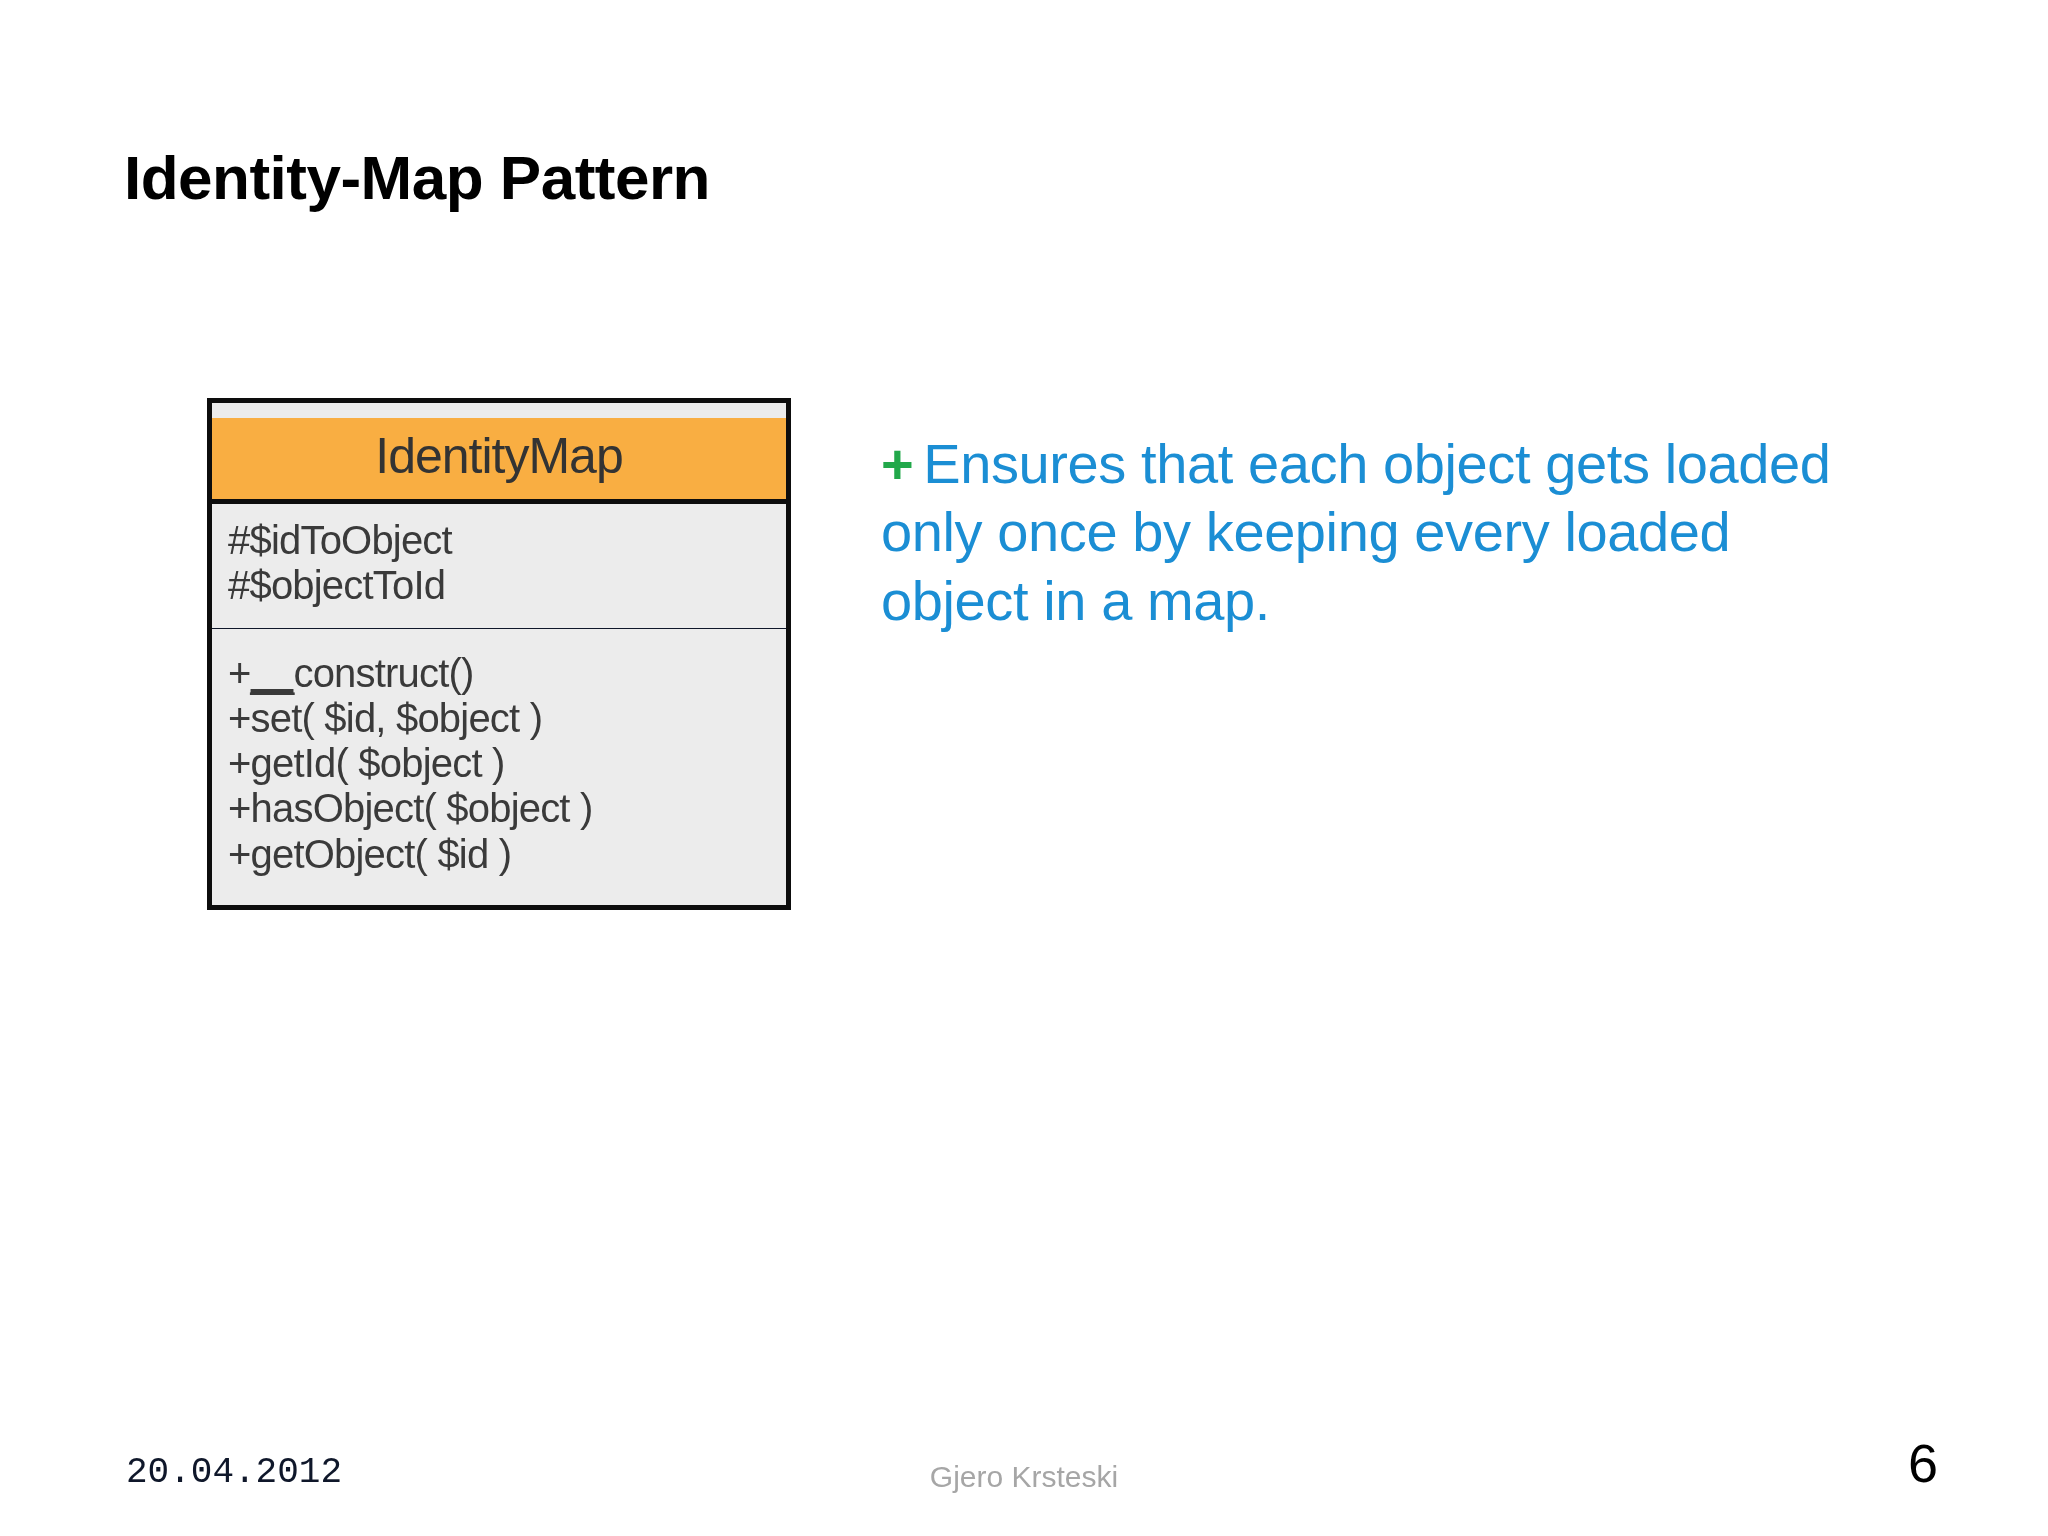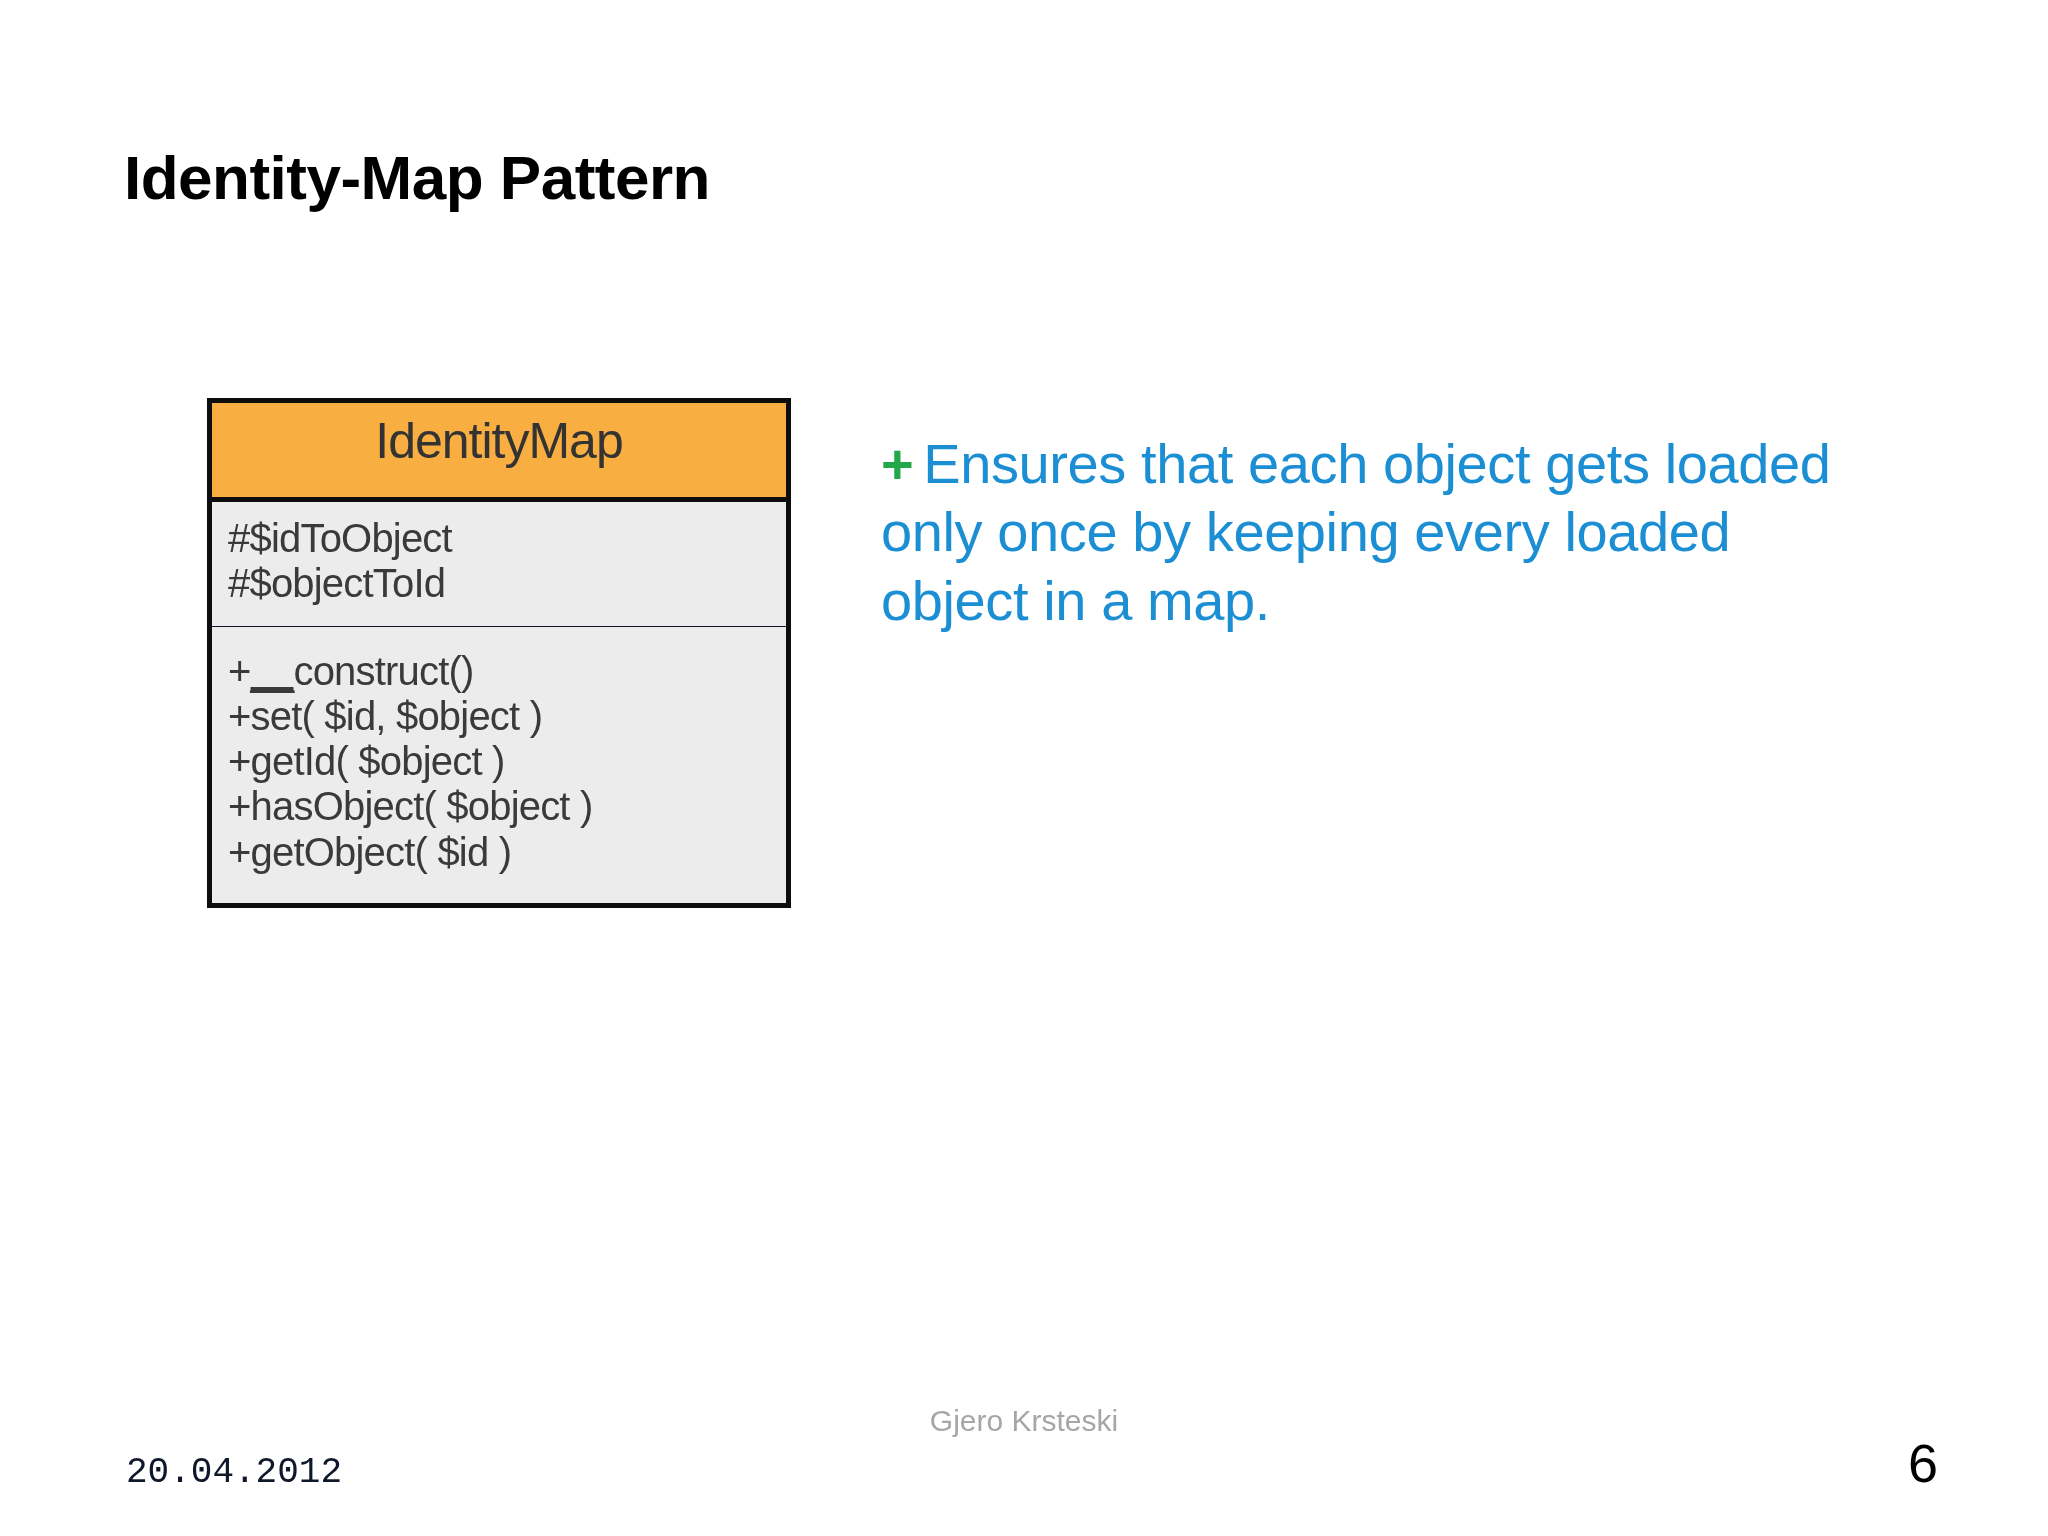--- a/index.html
+++ b/index.html
@@ -45,26 +45,27 @@
     top: 398px;
     width: 584px;
     border: 5px solid #0d0d0d;
     background: #ececec;
     box-sizing: border-box;
   }
   .uml-header {
     background: #f9ae42;
     border-bottom: 5px solid #0d0d0d;
     text-align: center;
-    padding: 12px 0 29px 0;
+    padding: 12px 0 16px 0;
     font-family: "Liberation Sans", sans-serif;
     font-size: 50px;
     color: #333333;
     letter-spacing: -1px;
     line-height: 1.05;
+    margin-top: 15px;
   }
   .uml-attributes {
     border-bottom: 1px solid #0f172a;
     padding: 14px 0 20px 16px;
   }
   .uml-methods {
     padding: 22px 0 28px 16px;
   }
   .uml-line {
     font-family: "Liberation Sans", sans-serif;
@@ -108,21 +109,21 @@
     position: absolute;
     left: 126px;
     top: 1452px;
     font-size: 36px;
     color: #0f172a;
     font-family: Liberation Mono, monospace;
   }
   .footer-author {
     position: absolute;
     left: 0;
-    top: 1404px;
+    top: 1460px;
     width: 2048px;
     text-align: center;
     font-size: 30px;
     color: #a6a6a6;
     font-family: "Liberation Sans", sans-serif;
   }
   .footer-page {
     position: absolute;
     right: 110px;
     top: 1432px;

